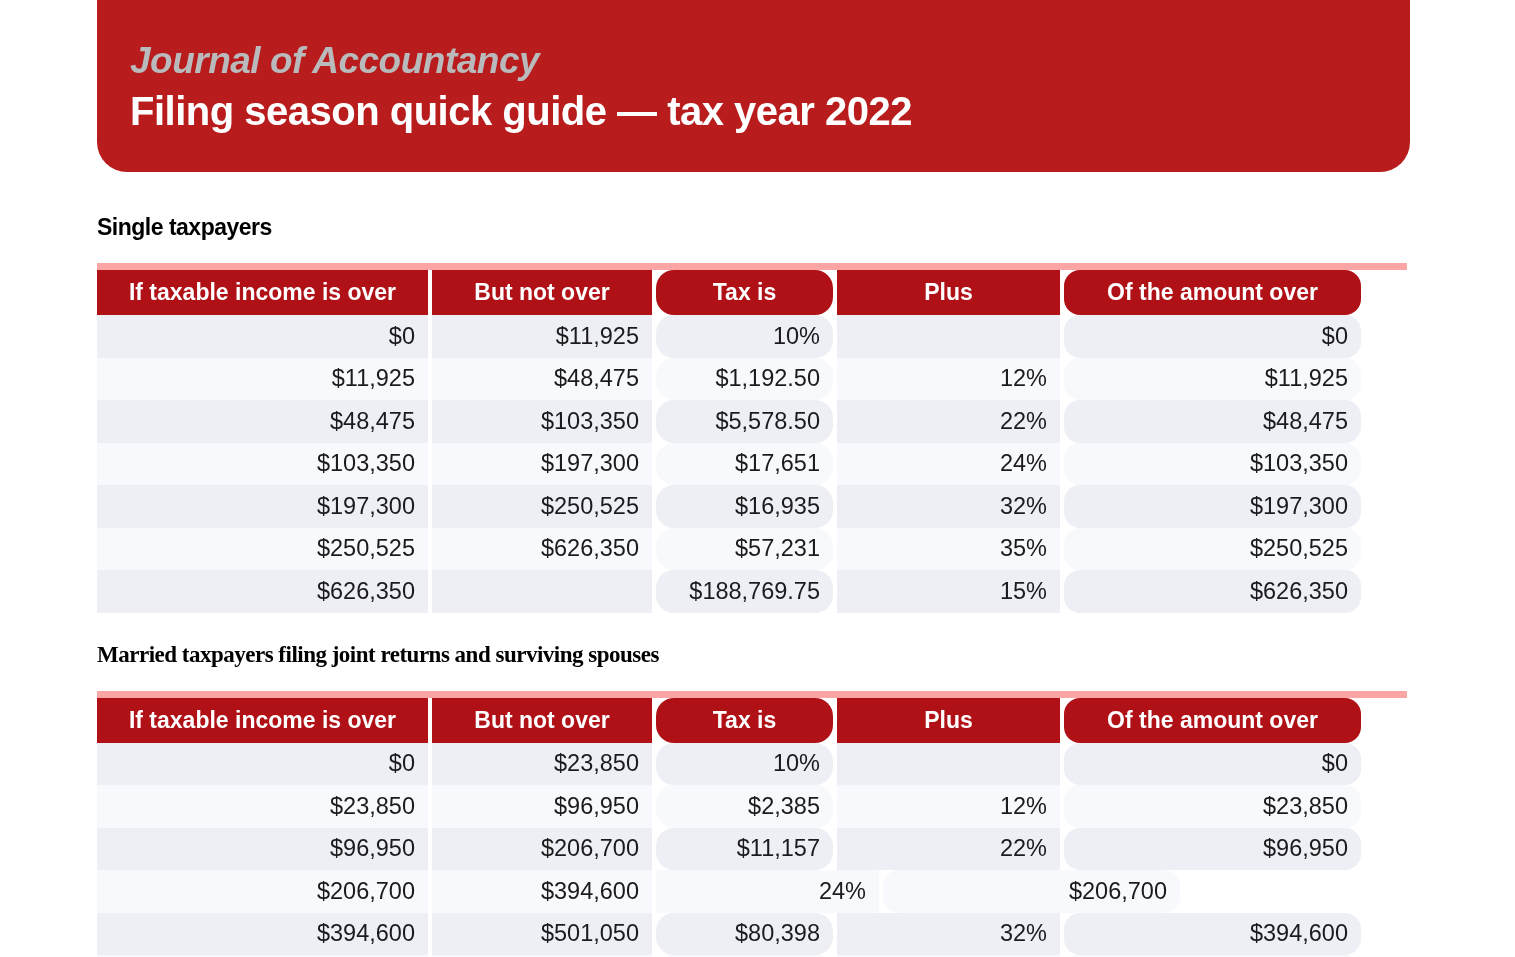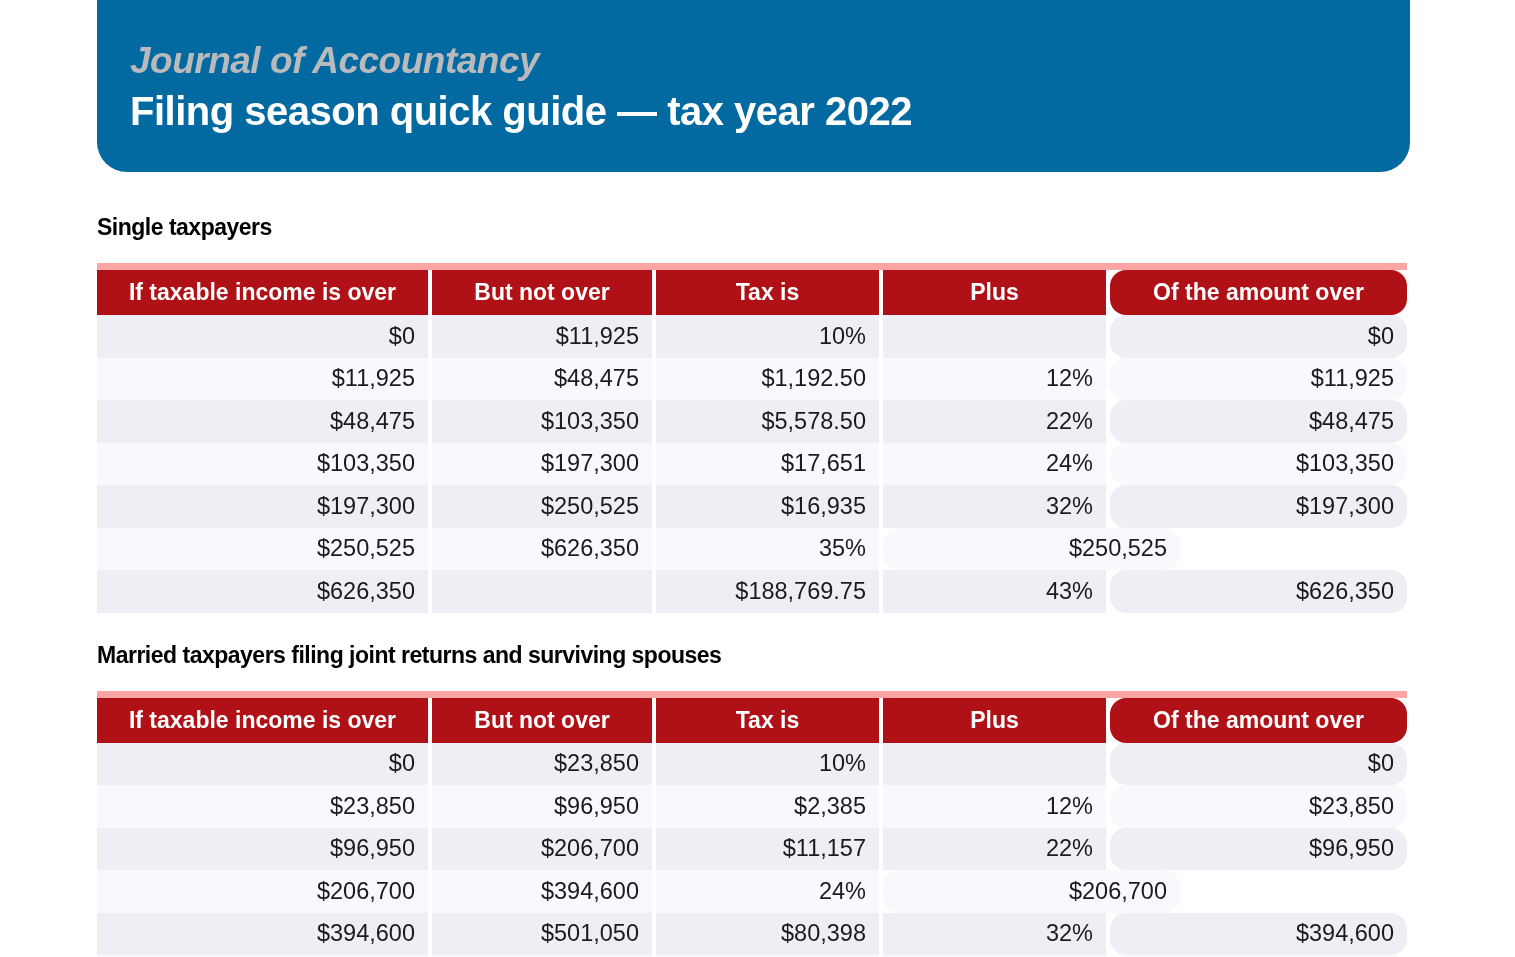--- a/index.html
+++ b/index.html
@@ -9,21 +9,21 @@
     width: 1515px;
     height: 957px;
     overflow: hidden;
     font-family: "Liberation Sans", sans-serif;
   }
 
   .banner {
     margin-left: 97px;
     width: 1313px;
     height: 172px;
-    background: #0369a1;
+    background: #b91c1c;
     border-radius: 0 0 30px 30px;
     box-sizing: border-box;
     padding: 40px 0 0 33px;
   }
   .brand {
     color: #b9babc;
     font-size: 37px;
     font-weight: bold;
     font-style: italic;
     line-height: 1.15;
@@ -45,21 +45,21 @@
 
   .section-heading {
     font-size: 23px;
     font-weight: bold;
     color: #000000;
     line-height: 38px;
     margin: 0;
     letter-spacing: -0.5px;
   }
   .heading-1 { margin-top: 36px; }
-  .heading-2 { margin-top: 23px; }
+  .heading-2 { margin-top: 23px; font-family: Liberation Serif, serif; }
 
   .tax-table { margin-top: 17px; }
 
   .thead {
     display: flex;
     column-gap: 4px;
     border-top: 7px solid #fca5a5;
   }
   .th {
     background: #b01116;
@@ -87,21 +87,21 @@
     justify-content: flex-end;
     padding-right: 13px;
     box-sizing: border-box;
     font-size: 23.5px;
     color: #1b1b1d;
   }
 
   
   .c1 { width: 331px; }
   .c2 { width: 220px; }
-  .c3 { width: 223px; }
+  .c3 { width: 177px; border-radius: 18px; }
   .c4 { width: 223px; }
   .c5 { width: 297px; border-radius: 16px; }
 </style>
 </head>
 <body>
 
 <div class="banner">
   <div class="brand">Journal of Accountancy</div>
   <div class="banner-title">Filing season quick guide — tax year 2022</div>
 </div>
@@ -150,28 +150,29 @@
         <div class="trow odd">
           <div class="cell c1">$197,300</div>
           <div class="cell c2">$250,525</div>
           <div class="cell c3">$16,935</div>
           <div class="cell c4">32%</div>
           <div class="cell c5">$197,300</div>
         </div>
         <div class="trow even">
           <div class="cell c1">$250,525</div>
           <div class="cell c2">$626,350</div>
+          <div class="cell c3">$57,231</div>
           <div class="cell c4">35%</div>
           <div class="cell c5">$250,525</div>
         </div>
         <div class="trow odd">
           <div class="cell c1">$626,350</div>
           <div class="cell c2"></div>
           <div class="cell c3">$188,769.75</div>
-          <div class="cell c4">43%</div>
+          <div class="cell c4">15%</div>
           <div class="cell c5">$626,350</div>
         </div>
       </div>
   </div>
 
   <div class="section-heading heading-2">Married taxpayers filing joint returns and surviving spouses</div>
 
   <div class="tax-table">
     <div class="thead">
       <div class="th c1">If taxable income is over</div>

